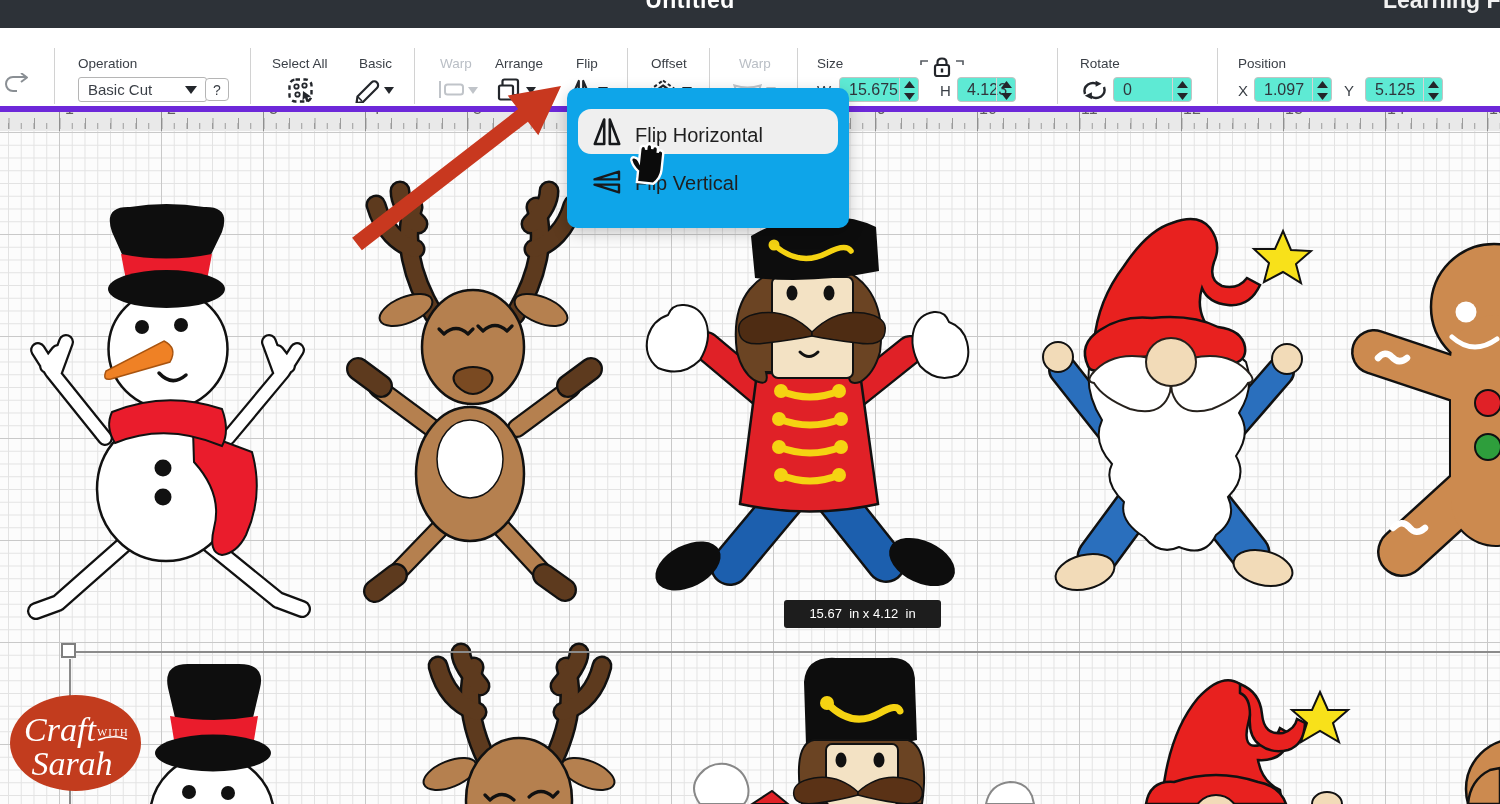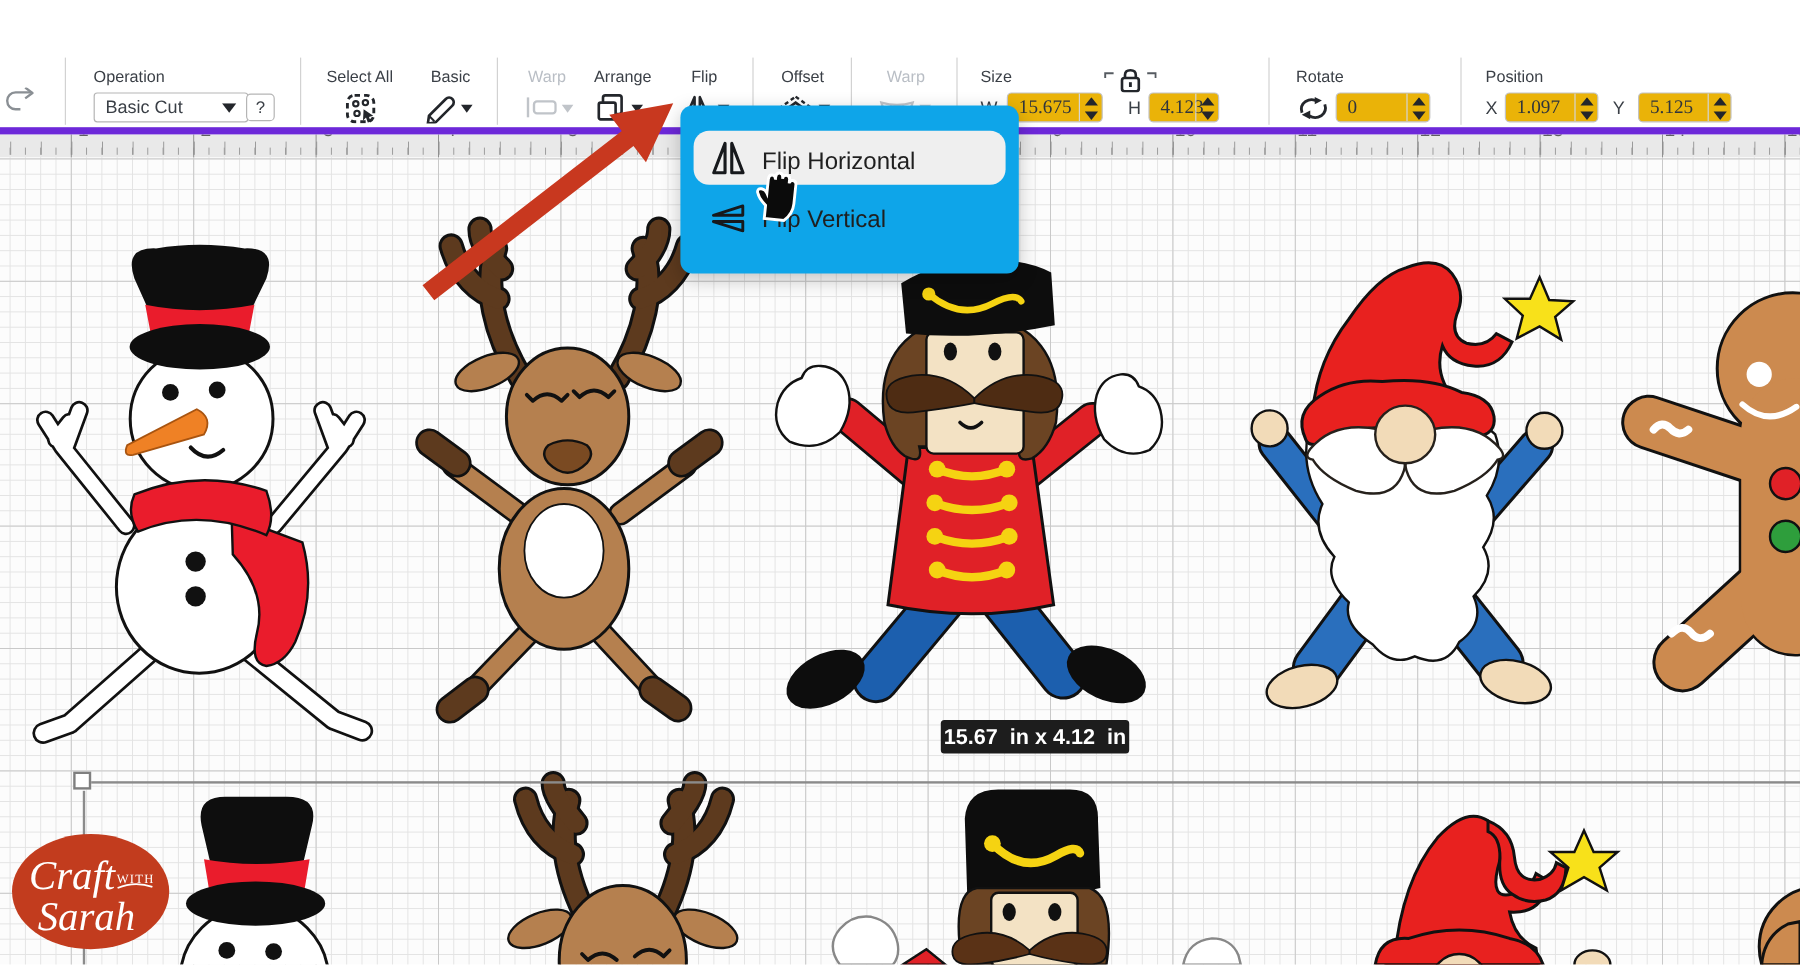--- a/index.html
+++ b/index.html
@@ -10,21 +10,21 @@
   #topbar { position:absolute; left:0; top:0; width:1500px; height:28px; background:#2d3238; overflow:hidden; z-index:30; }
   #topbar .title { position:absolute; left:585px; top:-13px; width:210px; text-align:center; color:#fff; font-size:23px; font-weight:bold; letter-spacing:0.5px; }
   #topbar .learn { position:absolute; left:1383px; top:-13px; color:#f2f2f2; font-size:23px; font-weight:bold; white-space:nowrap; }
 
   
   #toolbar { position:absolute; left:0; top:28px; width:1500px; height:68px; background:#fff; border-bottom:6px solid #6d28d9; z-index:25;margin-top:16px; }
   .tdiv { position:absolute; top:4px; width:1px; height:56px; background:#d2d2d2; }
   .tlabel { position:absolute; top:12px; font-size:13.5px; color:#3a3f46; }
   .tlabel.grey { color:#b9bec5; }
   .selbox { position:absolute; border:1px solid #b5b5b5; border-radius:3px; background:#fff; height:25px; font-size:15px; color:#3a3f46; }
-  .numin { position:absolute; top:32.5px; height:25px; border:1px solid #c3c3c3; border-radius:4px; background:#eab308; font-size:16px; color:#30353c;font-family:Liberation Serif, serif; }
+  .numin { position:absolute; top:32.5px; height:25px; border:1px solid #c3c3c3; border-radius:4px; background:#5eead4; font-size:16px; color:#30353c; }
   .numin .val { position:absolute; left:9px; top:3px; }
   .numin .spin { position:absolute; right:0; top:0; bottom:0; width:19px; border-left:1px solid #d5d5d5; }
   .numin .spin svg { position:absolute; left:3px; top:3px; }
   .flab { position:absolute; top:38px; font-size:15px; color:#3a3f46; }
 
   
   #ruler { position:absolute; left:0; top:96px; width:1500px; height:35px; background:#e9e9e9; z-index:5; }
   #ruler .num { position:absolute; top:4px; font-size:16px; color:#5f5f5f; }
 
   
@@ -48,21 +48,21 @@
     background-position: 59px 0, 8.5px 22px, 8px 27px;
     background-repeat: repeat-x;
   }
 
   
   #selline { position:absolute; left:69px; top:651px; width:1431px; height:1.5px; background:#8b8b8b; z-index:4; }
   #selvline { position:absolute; left:69px; top:659px; width:1.5px; height:145px; background:#8b8b8b; z-index:4; }
   #selhandle { position:absolute; left:61px; top:643px; width:15px; height:15px; background:#fff; border:2px solid #7f7f7f; z-index:4; }
 
   
-  #tooltip { position:absolute; left:784px; top:600px; width:157px; height:28px; background:#1d1d1d; border-radius:3px; color:#fff; font-size:18px; text-align:center; line-height:28px; z-index:10;font-weight:bold; }
+  #tooltip { position:absolute; left:784px; top:600px; width:157px; height:28px; background:#1d1d1d; border-radius:3px; color:#fff; font-size:13px; text-align:center; line-height:28px; z-index:10; }
 
   
   #dropdown { position:absolute; left:567px; top:88px; width:282px; height:140px; background:#0ea5e9; border-radius:10px; box-shadow:0 5px 16px rgba(0,0,0,0.22); z-index:40; }
   #dropdown .row1 { position:absolute; left:11px; top:21px; width:260px; height:45px; background:#efefef; border-radius:13px; }
   #dropdown .t1 { position:absolute; left:68px; top:36px; font-size:20px; color:#1f1f1f; }
   #dropdown .t2 { position:absolute; left:68px; top:84px; font-size:20px; color:#1f1f1f; }
 
   
   #chars { position:absolute; left:0; top:0; width:1500px; height:804px; z-index:3; }
   #arrowsvg { position:absolute; left:0; top:0; width:1500px; height:804px; z-index:35; pointer-events:none; }
@@ -346,20 +346,24 @@
   <div id="tooltip">15.67&nbsp; in x 4.12&nbsp; in</div>
 
   <svg id="logo" viewBox="0 0 300 804">
     <ellipse cx="75.5" cy="743" rx="65.5" ry="48" fill="#c23c1e"></ellipse>
     <text x="60" y="741" text-anchor="middle" font-family="Liberation Serif, serif" font-style="italic" font-size="34" fill="#fff">Craft</text>
     <text x="113" y="736" text-anchor="middle" font-family="Liberation Serif, serif" font-size="10.5" letter-spacing="1" fill="#fff">WITH</text>
     <path d="M98,740 Q112,734 127,739" fill="none" stroke="#fff" stroke-width="1.5"></path>
     <text x="72" y="775" text-anchor="middle" font-family="Liberation Serif, serif" font-style="italic" font-size="34" fill="#fff">Sarah</text>
   </svg>
 
+  <div id="topbar">
+    <div class="title">Untitled</div>
+    <div class="learn">Learning F</div>
+  </div>
 
   <div id="toolbar">
 
     <svg style="position:absolute;left:5px;top:29px" width="26" height="22" viewBox="0 0 26 22">
       <path d="M21,4 H8 C4,4 1,7 1,11 C1,15 4,18 8,18 H12" fill="none" stroke="#8a8f94" stroke-width="2"></path>
       <path d="M16,0 L22,4.5 L16,9" fill="none" stroke="#8a8f94" stroke-width="2" stroke-linejoin="round"></path>
     </svg>
     <div class="tdiv" style="left:54px"></div>
 
     <div class="tlabel" style="left:78px">Operation</div>

